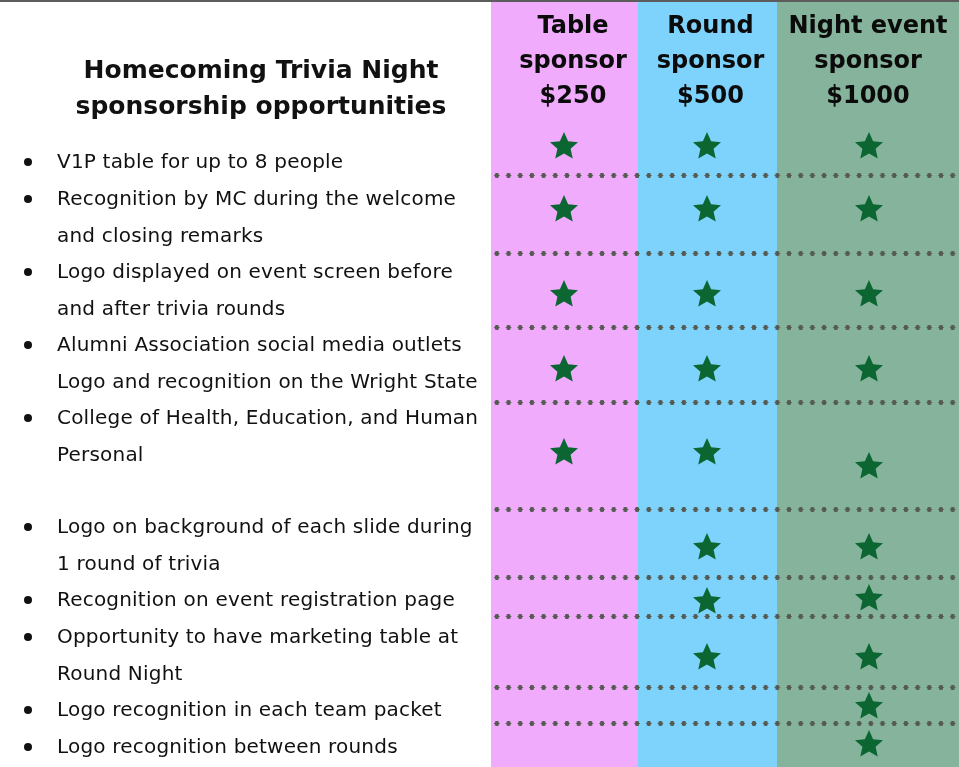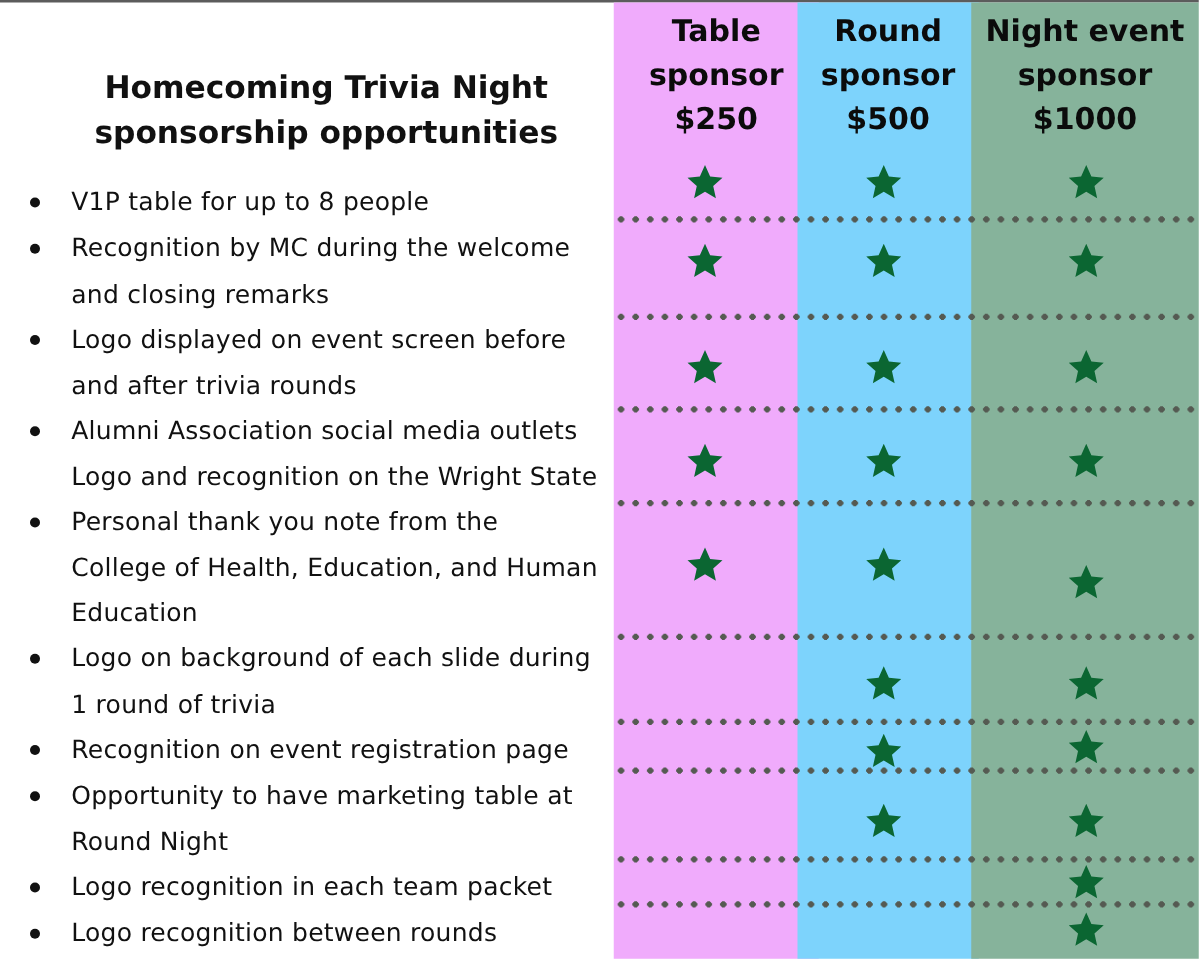--- a/index.html
+++ b/index.html
@@ -109,23 +109,22 @@
       <span class="text">Logo displayed on event screen before</span>
       <span class="text">and after trivia rounds</span>
     </div>
     <div class="item" style="top: 326px;">
       <span class="bullet"></span>
       <span class="text">Alumni Association social media outlets</span>
       <span class="text">Logo and recognition on the Wright State</span>
     </div>
     <div class="item" style="top: 399px;">
       <span class="bullet"></span>
-      <span class="text">Personal thank you note from the</span>
       <span class="text">College of Health, Education, and Human</span>
-      <span class="text">Education</span>
+      <span class="text">Personal</span>
     </div>
     <div class="item" style="top: 508px;">
       <span class="bullet"></span>
       <span class="text">Logo on background of each slide during</span>
       <span class="text">1 round of trivia</span>
     </div>
     <div class="item" style="top: 581px;">
       <span class="bullet"></span>
       <span class="text">Recognition on event registration page</span>
     </div>

